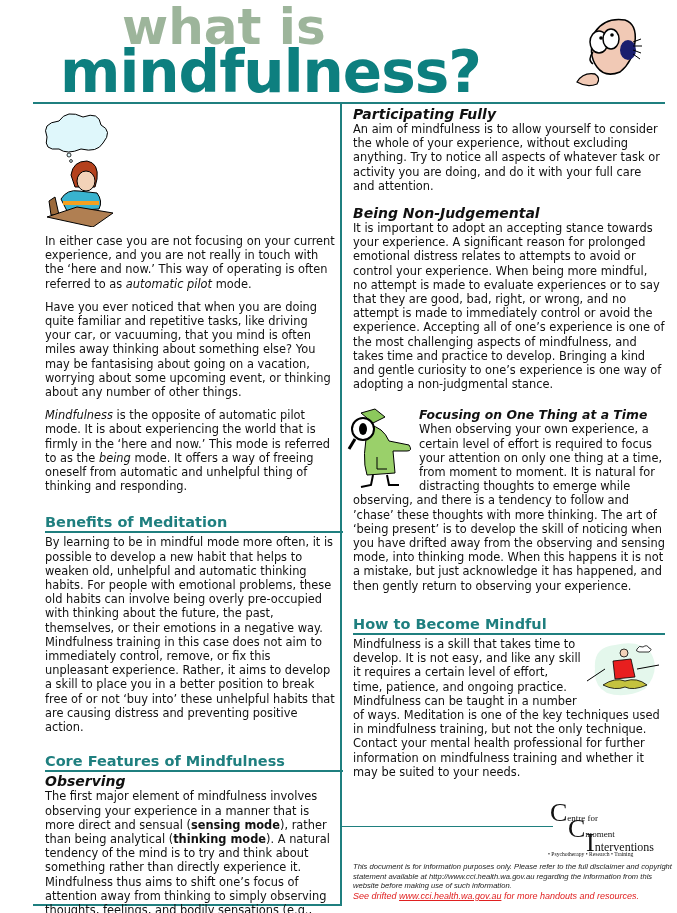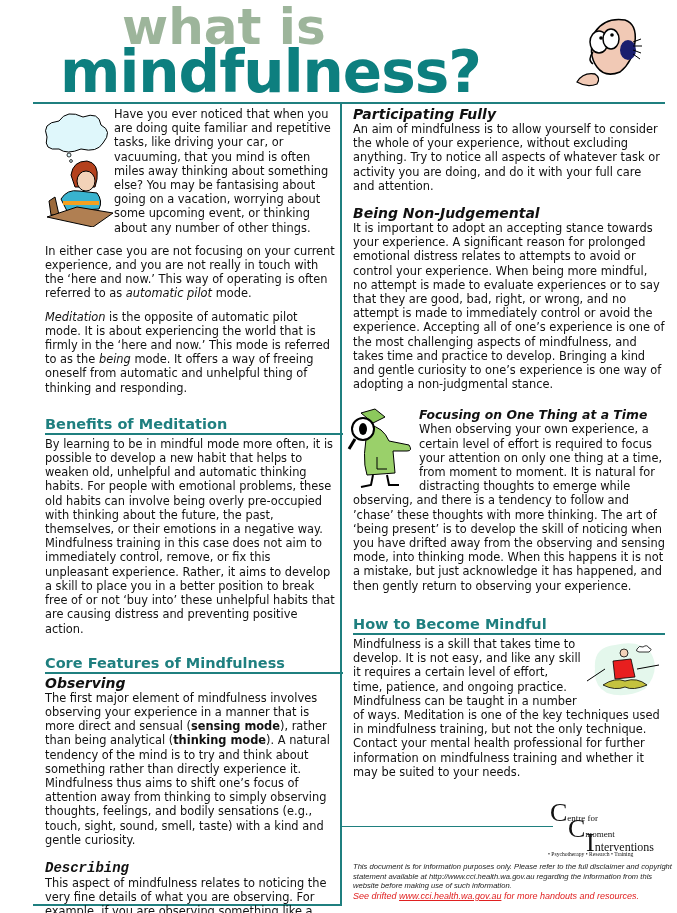--- a/index.html
+++ b/index.html
@@ -53,23 +53,23 @@
       <circle cx="32" cy="46" r="2" fill="#dff7fb" stroke="#000" stroke-width="0.8"></circle>
       <circle cx="34" cy="52" r="1.4" fill="#dff7fb" stroke="#000" stroke-width="0.8"></circle>
       <path d="M34 66 Q36 52 50 52 Q62 54 60 70 L58 78 L38 78Z" fill="#b4411d" stroke="#000" stroke-width="1"></path>
       <ellipse cx="49" cy="72" rx="9" ry="10" fill="#f3d2b8" stroke="#000" stroke-width="1"></ellipse>
       <path d="M24 90 Q30 80 42 82 L60 84 Q66 92 62 100 L30 102Z" fill="#39b3cf" stroke="#000" stroke-width="1"></path>
       <rect x="26" y="92" width="36" height="4" fill="#f4a020"></rect>
       <path d="M12 92 L18 88 L22 106 L14 106Z" fill="#9b6a3c" stroke="#000" stroke-width="1"></path>
       <path d="M10 108 L40 98 L76 104 L56 118 Z" fill="#b07f52" stroke="#000" stroke-width="1"></path>
     </svg>
   </div>
+  <p style="clear:both;"><span>In either case you are not focusing on your current experience, and you are not really in touch with the ‘here and now.’ This way of operating is often referred to as </span><span class="it">automatic pilot</span><span> mode.</span></p>
   <p>Have you ever noticed that when you are doing quite familiar and repetitive tasks, like driving your car, or vacuuming, that you mind is often miles away thinking about something else? You may be fantasising about going on a vacation, worrying about some upcoming event, or thinking about any number of other things.</p>
-  <p style="clear:both;"><span>In either case you are not focusing on your current experience, and you are not really in touch with the ‘here and now.’ This way of operating is often referred to as </span><span class="it">automatic pilot</span><span> mode.</span></p>
-  <p><span class="it">Meditation</span><span> is the opposite of automatic pilot mode. It is about experiencing the world that is firmly in the ‘here and now.’ This mode is referred to as the </span><span class="it">being</span><span> mode. It offers a way of freeing oneself from automatic and unhelpful thing of thinking and responding.</span></p>
+  <p><span class="it">Mindfulness</span><span> is the opposite of automatic pilot mode. It is about experiencing the world that is firmly in the ‘here and now.’ This mode is referred to as the </span><span class="it">being</span><span> mode. It offers a way of freeing oneself from automatic and unhelpful thing of thinking and responding.</span></p>
 
   <div class="hsec" style="margin-top:20px; margin-left:0; margin-right:-8px;">Benefits of Meditation</div>
   <p>By learning to be in mindful mode more often, it is possible to develop a new habit that helps to weaken old, unhelpful and automatic thinking habits. For people with emotional problems, these old habits can involve being overly pre-occupied with thinking about the future, the past, themselves, or their emotions in a negative way. Mindfulness training in this case does not aim to immediately control, remove, or fix this unpleasant experience. Rather, it aims to develop a skill to place you in a better position to break free of or not ‘buy into’ these unhelpful habits that are causing distress and preventing positive action.</p>
 
   <div class="hsec" style="margin-top:18px; margin-right:-8px;">Core Features of Mindfulness</div>
   <div class="subh">Observing</div>
   <p><span>The first major element of mindfulness involves observing your experience in a manner that is more direct and sensual (</span><span class="b">sensing mode</span><span>), rather than being analytical (</span><span class="b">thinking mode</span><span>). A natural tendency of the mind is to try and think about something rather than directly experience it. Mindfulness thus aims to shift one’s focus of attention away from thinking to simply observing thoughts, feelings, and bodily sensations (e.g., touch, sight, sound, smell, taste) with a kind and gentle curiosity.</span></p>
 
   <div class="subh" style="margin-top:14px;font-family:Liberation Mono, monospace;">Describing</div>
   <p>This aspect of mindfulness relates to noticing the very fine details of what you are observing. For example, if you are observing something like a tangerine, the aim is to describe what it looks like, what is its shape, colour, and texture. You might place a descriptive name to it, like “orange”, “smooth”, or  “round”. The same process also can be applied to emotions (e.g. “heavy“, “tense”).</p>

